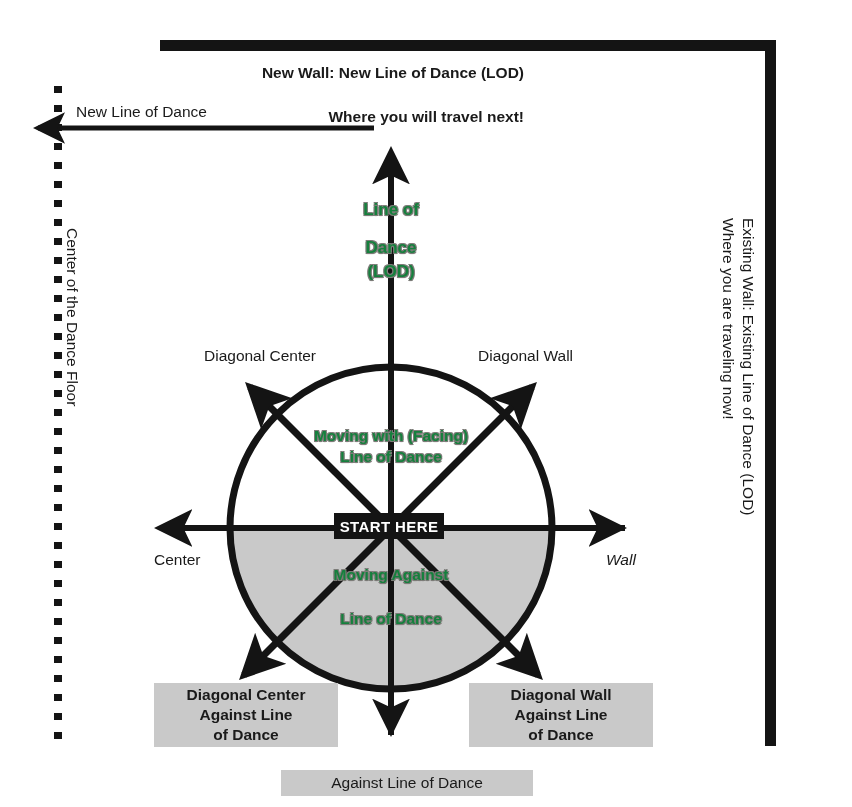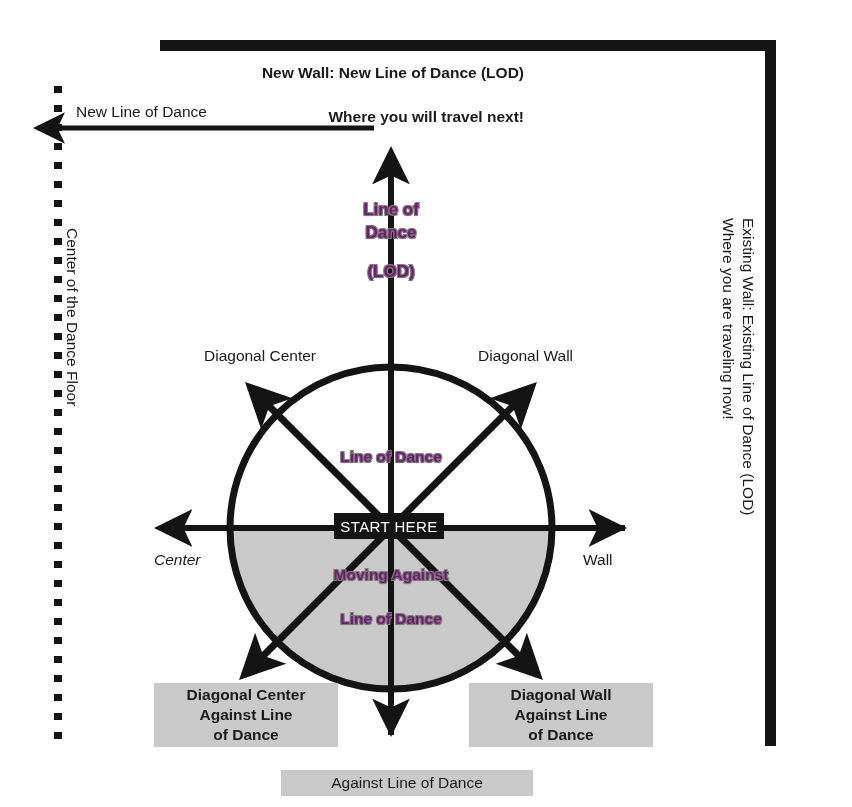--- a/index.html
+++ b/index.html
@@ -10,21 +10,21 @@
     overflow:hidden;
   }
   #stage{position:relative;width:852px;height:807px;}
   svg.diagram{position:absolute;left:0;top:0;width:852px;height:807px;}
 
   .lbl{position:absolute;color:#1a1a1a;font-size:15.5px;line-height:1.18;white-space:nowrap;}
 
   
   .ghost{
     position:absolute;
-    color:#701a75;
+    color:#15803d;
     font-weight:700;
     font-size:15.5px;
     line-height:1.22;
     text-align:center;
     white-space:nowrap;
     text-shadow:
       -1px -1px 0 #7c7c78, 1px -1px 0 #7c7c78,
       -1px  1px 0 #7c7c78, 1px  1px 0 #7c7c78,
        0px  1px 1px #5d5d59;
   }
@@ -46,21 +46,21 @@
     justify-content:center;
     padding:6px 10px;
     box-sizing:border-box;
     white-space:pre-line;
   }
 
   .startbox{
     position:absolute;
     background:#141414;
     color:#ffffff;
-    font-weight:400;
+    font-weight:700;
     font-size:15px;
     letter-spacing:.4px;
     display:flex;
     align-items:center;
     justify-content:center;
     box-sizing:border-box;
   }
 
   .rot-cw{
     position:absolute;
@@ -125,32 +125,33 @@
   <div class="headline" style="left:236px; top:82px; width:288px;margin-top:24px;">Where you will travel next!</div>
 
   <div class="lbl" style="left:76px; top:103px;text-align:right;">New Line of Dance</div>
 
   <div class="rot-cw" style="left:718px; top:218px; height:520px;">Existing Wall: Existing Line of Dance (LOD)
 Where you are traveling now!</div>
 
   <div class="rot-cw" style="left:62px; top:228px; height:200px; font-weight:400;">Center of the Dance Floor</div>
 
   <div class="ghost lod" style="left:341px; top:198px; width:100px;">Line of</div>
-  <div class="ghost lod" style="left:341px; top:221px; width:100px;">Dance</div>
+  <div class="ghost lod" style="left:341px; top:236px; width:100px;">Dance</div>
   <div class="ghost lod" style="left:341px; top:260px; width:100px;">(LOD)</div>
 
   <div class="lbl" style="left:204px; top:347px;">Diagonal Center</div>
   <div class="lbl" style="left:478px; top:347px;">Diagonal Wall</div>
 
+  <div class="ghost" style="left:291px; top:427px; width:200px;">Moving with (Facing)</div>
   <div class="ghost" style="left:291px; top:448px; width:200px;">Line of Dance</div>
 
   <div class="startbox" style="left:334px; top:513px; width:110px; height:26px;">START HERE</div>
 
-  <div class="lbl" style="left:154px; top:551px;font-style:italic;">Center</div>
-  <div class="lbl" style="left:583px; top:551px;">Wall</div>
+  <div class="lbl" style="left:154px; top:551px;">Center</div>
+  <div class="lbl" style="left:606px; top:551px;font-style:italic;">Wall</div>
 
   <div class="ghost" style="left:301px; top:566px; width:180px;">Moving Against</div>
   <div class="ghost" style="left:301px; top:610px; width:180px;">Line of Dance</div>
 
   <div class="graybox" style="left:154px; top:683px; width:184px; height:64px;">Diagonal Center
 Against Line
 of Dance</div>
 
   <div class="graybox" style="left:469px; top:683px; width:184px; height:64px;">Diagonal Wall
 Against Line

